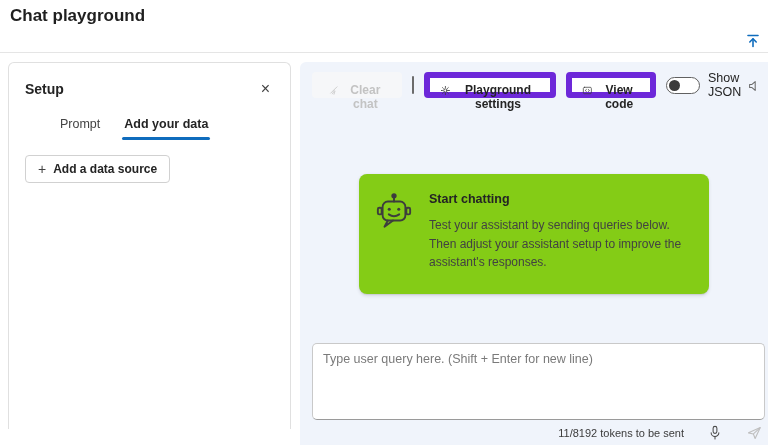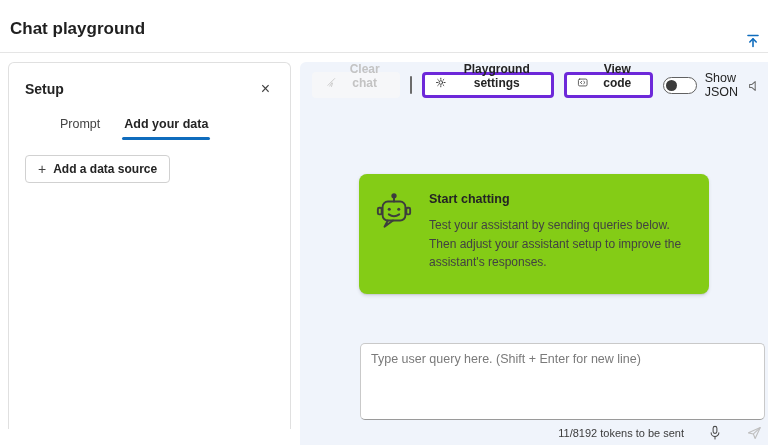--- a/index.html
+++ b/index.html
@@ -1,20 +1,20 @@
 <!DOCTYPE html>
 <html><head>
 <meta charset="utf-8">
 <style>
   * { margin:0; padding:0; box-sizing:border-box; }
   html,body { width:768px; height:445px; overflow:hidden; background:#ffffff;
     font-family:"Liberation Sans", sans-serif; color:#242424; }
 
   
-  .page-title { position:absolute; left:10px; top:19px; font-size:17px; font-weight:700; color:#1f1f1f; }
+  .page-title { position:absolute; left:10px; top:6px; font-size:17px; font-weight:700; color:#1f1f1f; }
   .collapse-btn { position:absolute; right:5px; top:31px; width:20px; height:20px; border:none; background:transparent; cursor:pointer; display:flex; align-items:center; justify-content:center; }
   .header-divider { position:absolute; left:0; top:52px; width:768px; height:1px; background:#e5e5e5; }
 
   
   .setup-panel { position:absolute; left:8px; top:62px; bottom:16px; width:283px; background:#fff;
     border:1px solid #e0e0e0; border-bottom:none; border-radius:6px 6px 0 0; padding:16px 16px 0 16px; }
   .setup-header { display:flex; align-items:center; justify-content:space-between; }
   .setup-title { font-size:14px; font-weight:700; }
   .close-btn { border:none; background:transparent; font-size:16px; color:#424242; cursor:pointer; line-height:1; padding:2px 4px; }
   .tabs { display:flex; gap:20px; margin-top:14px; border-bottom:1px solid transparent;margin-left:33px; }
@@ -24,39 +24,39 @@
   .setup-desc { margin-top:14px; font-size:12px; line-height:1.55; color:#333; }
   .setup-desc a { color:#2b7cd3; text-decoration:none; }
   .add-source-btn { margin-top:14px; display:inline-flex; align-items:center; gap:7px;
     border:1px solid #d1d1d1; background:#fff; border-radius:4px; padding:6px 12px;
     font-size:12px; font-weight:700; color:#242424; cursor:pointer; font-family:inherit; }
   .plus-glyph { font-size:14px; font-weight:400; color:#424242; line-height:1; }
 
   
   .chat-area { position:absolute; left:300px; top:62px; right:0; bottom:0; background:#f0f4fb; border-radius:6px 0 0 0; }
   .toolbar { display:flex; align-items:center; gap:10px; padding:9px 10px 0 12px; }
-  .tb-btn { display:inline-flex; align-items:flex-end; gap:6px; border:3px solid #6d28d9; background:#fff;
+  .tb-btn { display:inline-flex; align-items:flex-start; gap:6px; border:6px solid #6d28d9; background:#fff;
     border-radius:4px; padding:5px 10px; font-size:12px; font-weight:700; color:#242424; cursor:pointer; height:26px; font-family:inherit; }
   .tb-btn.disabled { background:#f6f7f9; border-color:transparent; color:#c3c3c3; cursor:default; }
   .vdivider { width:2px; height:18px; background:#6b6b6b; border-radius:1px; }
   .toggle { width:34px; height:17px; border:1px solid #616161; border-radius:10px; background:#fff; position:relative; cursor:pointer; flex:none; }
   .toggle .knob { position:absolute; left:2px; top:2px; width:11px; height:11px; border-radius:50%; background:#3b3b3b; }
   .toggle-label { font-size:12.5px; color:#242424; margin-left:-2px; }
   .speaker-btn { position:absolute; right:6px; top:16px; background:transparent; border:none; cursor:pointer; }
 
   
   .empty-card { position:absolute; left:50%; transform:translateX(-50%); top:112px; width:350px;
     background:#84cc16; border-radius:8px; box-shadow:0 1.6px 3.6px rgba(0,0,0,.11), 0 0.3px 0.9px rgba(0,0,0,.07);
     padding:16px 16px 22px 16px; display:flex; gap:16px; }
   .robot-wrap { flex:none; padding-top:2px; }
   .empty-title { font-size:12.5px; font-weight:700; margin-top:2px; }
   .empty-body { font-size:12px; line-height:1.55; color:#424242; margin-top:10px; }
 
   
-  .composer { position:absolute; left:12px; right:3px; bottom:0;margin-left:48px; }
+  .composer { position:absolute; left:12px; right:3px; bottom:0; }
   .composer textarea { width:100%; height:77px; resize:none; border:1px solid #c9c9c9; border-bottom-color:#9a9a9a;
     border-radius:5px; background:#fff; padding:8px 10px; font-size:12.5px; color:#242424;
     font-family:"Liberation Sans", sans-serif; outline:none; display:block; }
   .composer textarea::placeholder { color:#7a7a7a; }
   .composer-footer { display:flex; align-items:center; justify-content:flex-end; gap:24px; height:25px; padding-right:2px; }
   .token-count { font-size:11px; color:#3b3b3b; }
   .icon-btn { background:transparent; border:none; cursor:pointer; display:flex; align-items:center; padding:0; }
 </style>
 </head>
 <body>

